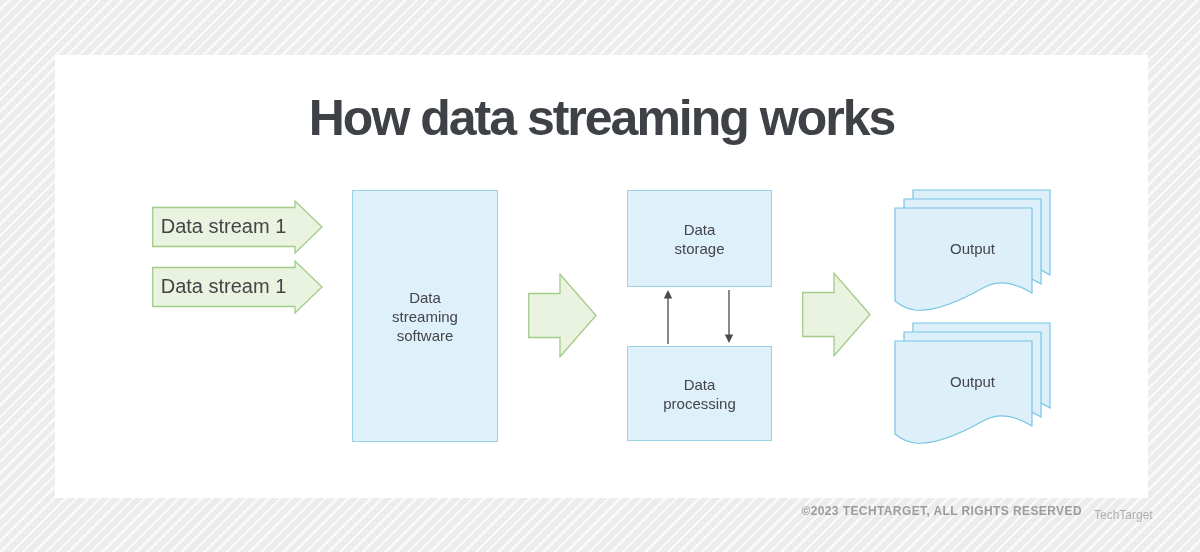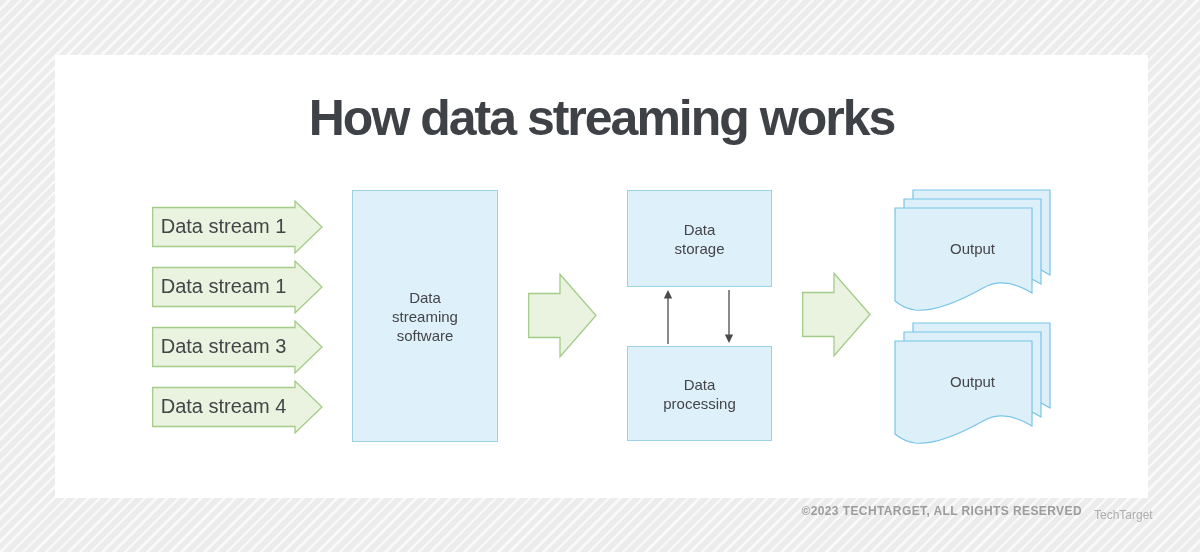--- a/index.html
+++ b/index.html
@@ -86,32 +86,20 @@
         <path class="green-shape" d="M0.7,7.5 H143 V1 L170,27 L143,53 V46.5 H0.7 Z"></path>
       </svg>
       <div class="stream-label">Data stream 1</div>
     </div>
     <div class="stream" style="top:205px">
       <svg width="171" height="54" viewBox="0 0 171 54">
         <path class="green-shape" d="M0.7,7.5 H143 V1 L170,27 L143,53 V46.5 H0.7 Z"></path>
       </svg>
       <div class="stream-label">Data stream 1</div>
     </div>
-    <div class="stream" style="top:265px">
-      <svg width="171" height="54" viewBox="0 0 171 54">
-        <path class="green-shape" d="M0.7,7.5 H143 V1 L170,27 L143,53 V46.5 H0.7 Z"></path>
-      </svg>
-      <div class="stream-label">Data stream 3</div>
-    </div>
-    <div class="stream" style="top:325px">
-      <svg width="171" height="54" viewBox="0 0 171 54">
-        <path class="green-shape" d="M0.7,7.5 H143 V1 L170,27 L143,53 V46.5 H0.7 Z"></path>
-      </svg>
-      <div class="stream-label">Data stream 4</div>
-    </div>
 
     <div class="blue-box box-software">
       <span>Data streaming software</span>
     </div>
 
     <svg class="flow-arrow flow-arrow-1" viewBox="0 0 69 85">
       <path class="green-shape" d="M0.7,20.5 H32 V1.2 L68,42.5 L32,83.8 V64.5 H0.7 Z"></path>
     </svg>
 
     <div class="blue-box box-storage">

